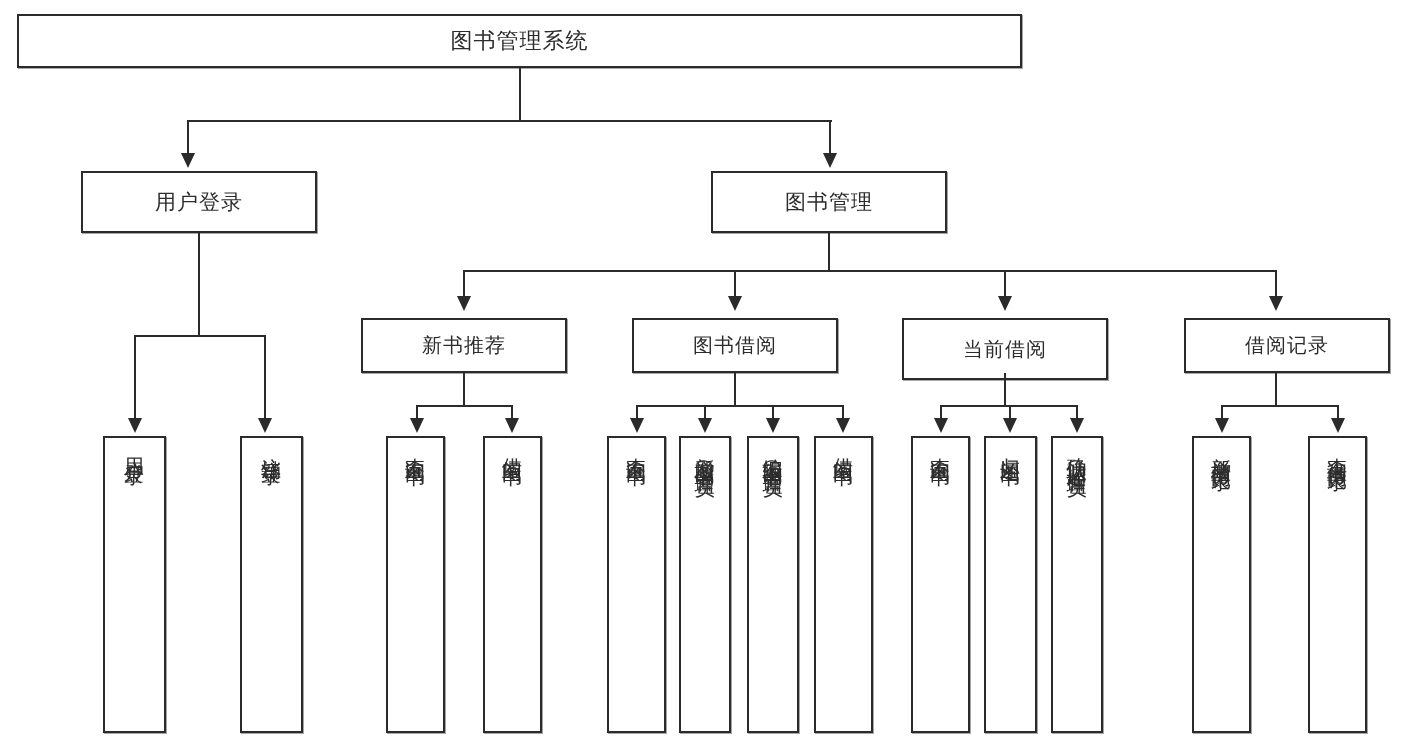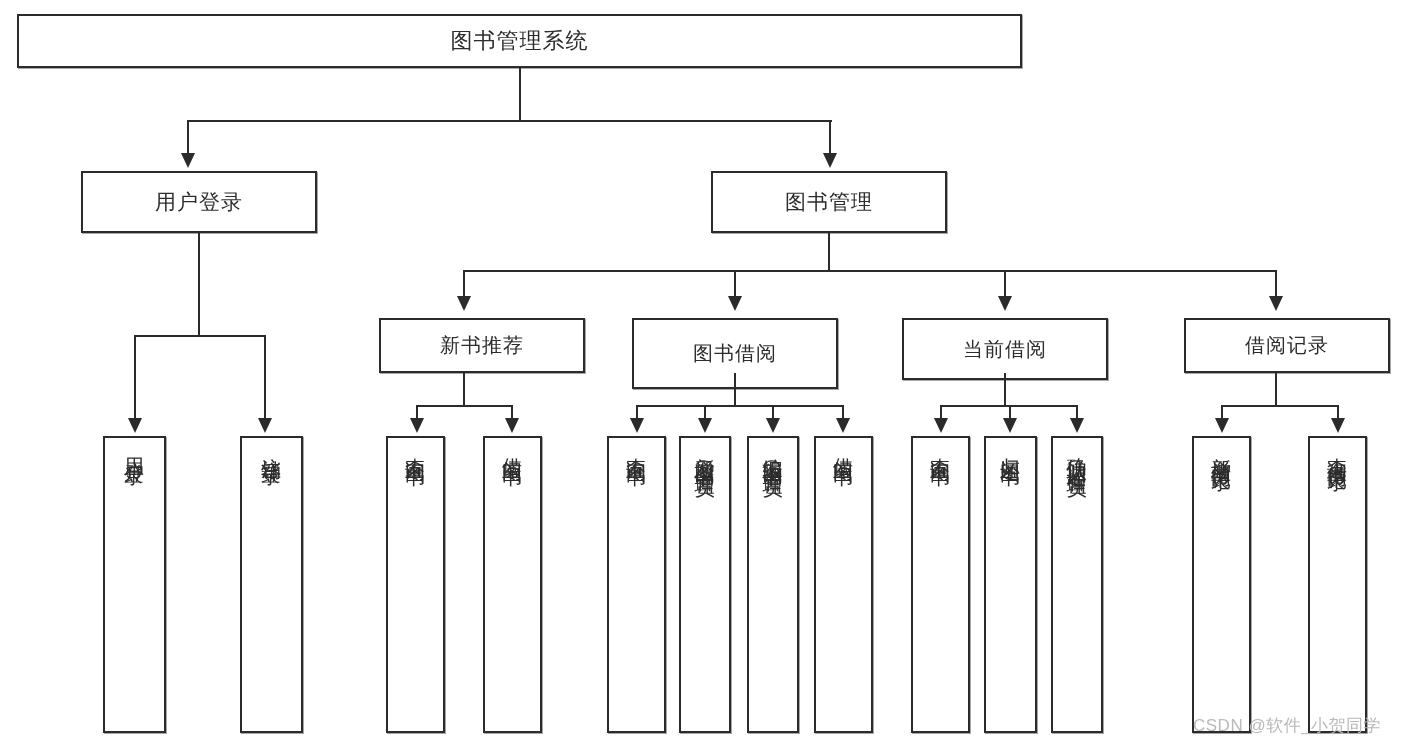--- a/index.html
+++ b/index.html
@@ -119,24 +119,24 @@
 
   <div class="vline" style="left:463px; top:270px; width:2px; height:28px;"></div>
   <div class="arrow" style="left:457px; top:296px;"></div>
   <div class="vline" style="left:734px; top:270px; width:2px; height:28px;"></div>
   <div class="arrow" style="left:728px; top:296px;"></div>
   <div class="vline" style="left:1004px; top:270px; width:2px; height:28px;"></div>
   <div class="arrow" style="left:998px; top:296px;"></div>
   <div class="vline" style="left:1275px; top:270px; width:2px; height:28px;"></div>
   <div class="arrow" style="left:1269px; top:296px;"></div>
 
-  <div class="node level3" style="left:361px; top:318px; width:206px; height:55px;margin-left:18px;">
+  <div class="node level3" style="left:361px; top:318px; width:206px; height:55px;">
     <span class="label">新书推荐</span>
   </div>
-  <div class="node level3" style="left:632px; top:318px; width:206px; height:71px;">
+  <div class="node level3" style="left:632px; top:318px; width:206px; height:55px;">
     <span class="label">图书借阅</span>
   </div>
   <div class="node level3" style="left:902px; top:318px; width:206px; height:62px;">
     <span class="label">当前借阅</span>
   </div>
   <div class="node level3" style="left:1172px; top:318px; width:206px; height:55px;margin-left:12px;">
     <span class="label">借阅记录</span>
   </div>
 
   <div class="vline" style="left:463px; top:373px; width:2px; height:33px;"></div>
@@ -210,15 +210,14 @@
     <span class="label">确认归还（管理员）</span>
   </div>
 
   <div class="node leaf" style="left:1192px; top:436px; width:59px; height:297px;">
     <span class="label">新增借阅记录</span>
   </div>
   <div class="node leaf" style="left:1308px; top:436px; width:59px; height:297px;">
     <span class="label">查询借阅记录</span>
   </div>
 
-  <div id="watermark" style="left:1193px; top:714px;">CSDN @软件_小贺同学</div>
 
 </div>
 
 </body></html>

